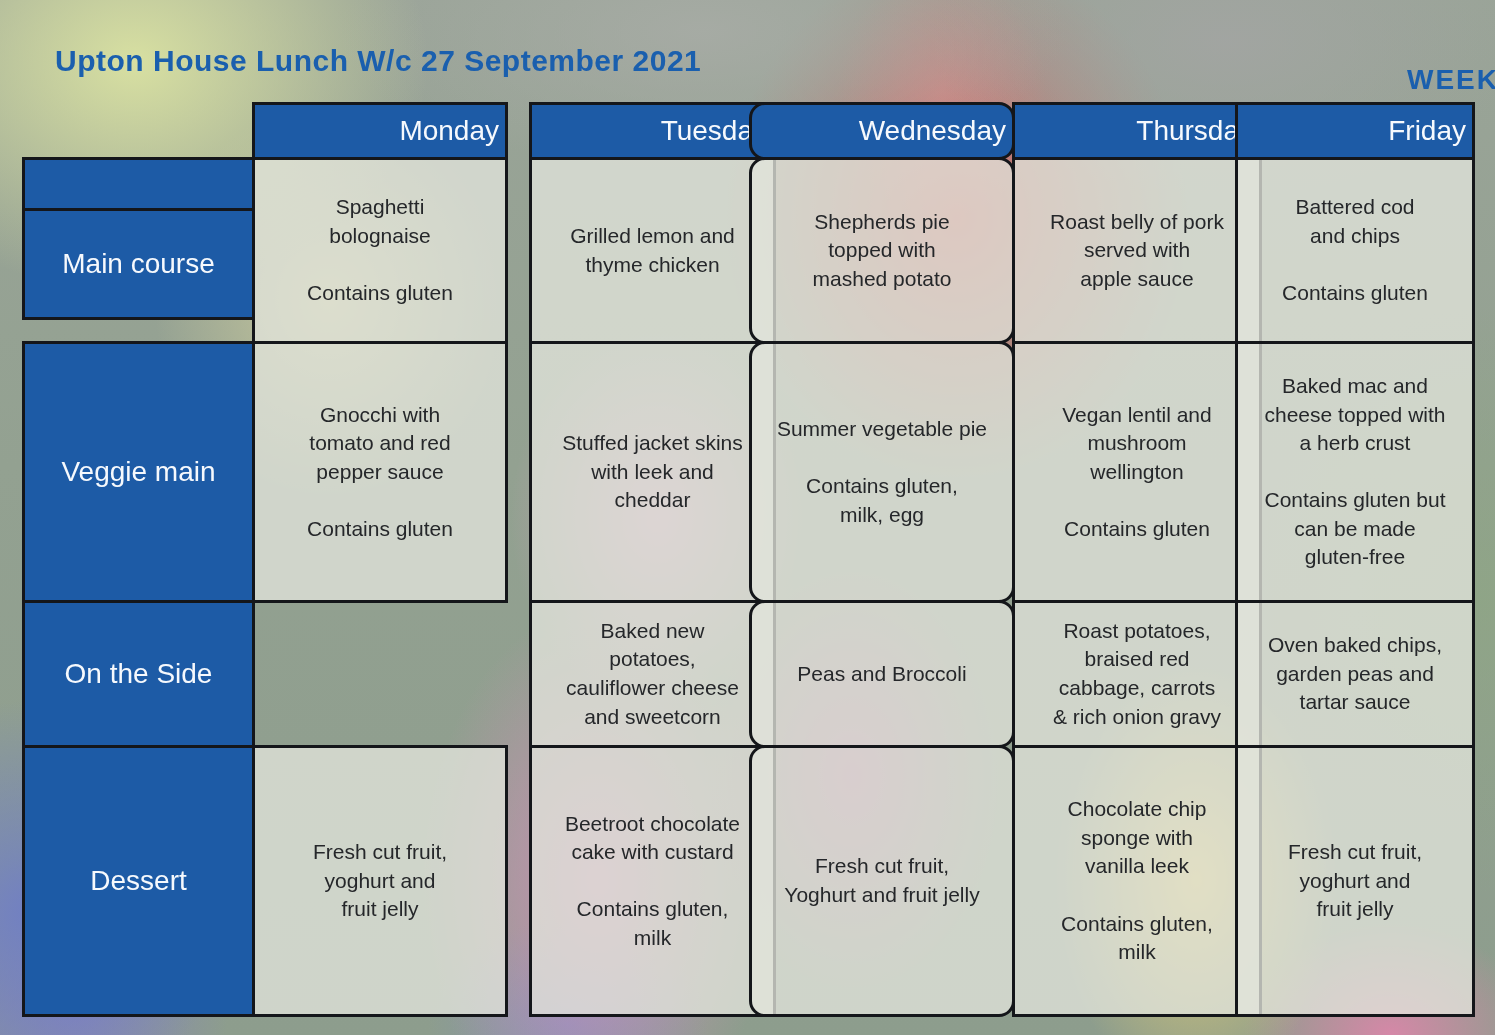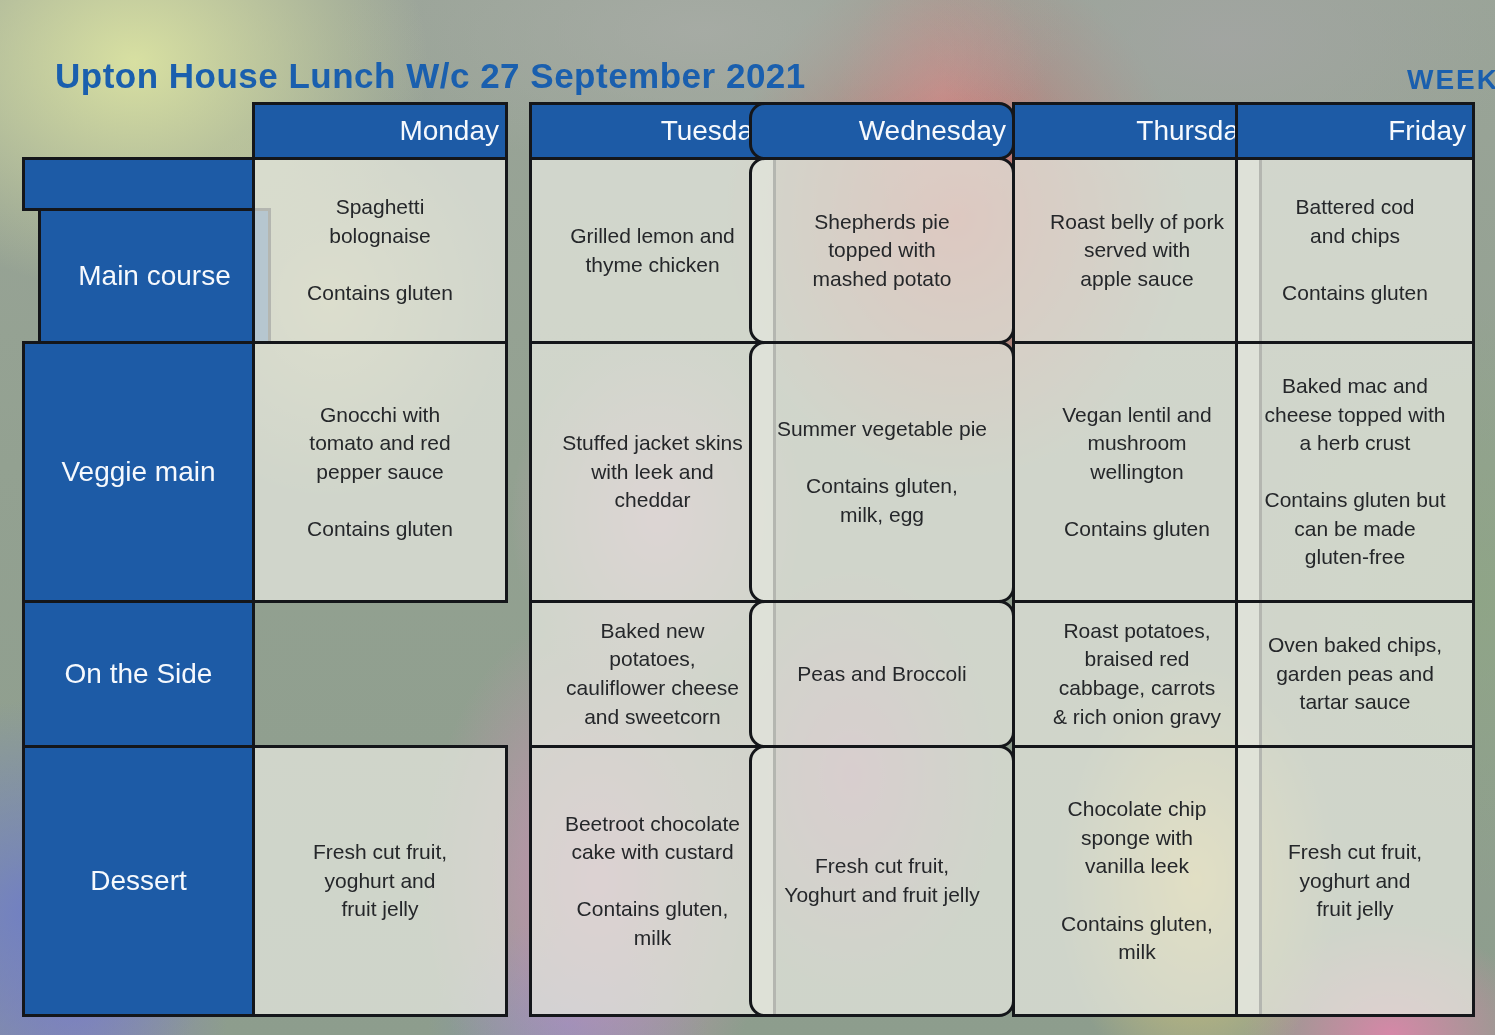--- a/index.html
+++ b/index.html
@@ -22,22 +22,22 @@
       radial-gradient(210px 310px at 57% 75%, rgba(206,112,172,0.65), rgba(206,112,172,0) 70%),
       radial-gradient(200px 310px at 80% 85%, rgba(233,209,112,0.9), rgba(233,209,112,0) 70%),
       radial-gradient(280px 300px at 2% 88%,  rgba(112,127,196,0.95), rgba(112,127,196,0) 70%),
       radial-gradient(220px 220px at 5% 97%,  rgba(130,125,200,0.8), rgba(130,125,200,0) 70%),
       radial-gradient(200px 150px at 38% 99%, rgba(128,140,208,0.6), rgba(128,140,208,0) 70%),
       radial-gradient(210px 160px at 93% 100%,rgba(226,132,172,0.85), rgba(226,132,172,0) 70%),
       radial-gradient(320px 420px at 99% 58%, rgba(142,166,132,0.75), rgba(142,166,132,0) 70%),
       linear-gradient(180deg,#9aa498 0%, #93a191 45%, #8d9d8d 100%);
   }
   .title{
-    position:absolute;left:55px;top:56px;
-    font-size:35px;font-weight:700;letter-spacing:0.5px;
+    position:absolute;left:55px;top:44px;
+    font-size:30px;font-weight:700;letter-spacing:0.5px;
     color:var(--title-blue,#1a5fae);
   }
   .week{
     position:absolute;left:1407px;top:64px;
     font-size:28px;font-weight:700;letter-spacing:2px;
     color:var(--title-blue,#1a5fae);
   }
   .tbl{position:absolute;left:22px;top:102px;width:1453px;height:915px;}
   .cell{
     position:absolute;box-sizing:border-box;
@@ -45,21 +45,21 @@
     display:flex;align-items:center;justify-content:center;
     text-align:center;
   }
   .hdr,.rowhdr{background:var(--blue,#1d5ba6);color:#f6f9fd;font-size:28px;}
   .data{background:var(--overlay,rgba(226,228,219,0.78));color:#25272a;font-size:21px;line-height:1.36;}
   .ct{white-space:pre-line;padding:4px 6px;}
   
   .c1{left:0;width:233px;} .c2{left:230px;width:256px;} .c3{left:483px;width:247px;margin-left:24px;}
   .c4{left:727px;width:266px;border-radius:16px;} .c5{left:990px;width:250px;} .c6{left:1213px;width:240px;}
   
-  .r-hdr{top:0;height:58px;justify-content:flex-end;} .r-spacer{top:55px;height:54px;} .r-mainlbl{top:106px;height:136px;margin-left:16px;}
+  .r-hdr{top:0;height:58px;justify-content:flex-end;} .r-spacer{top:55px;height:54px;} .r-mainlbl{top:106px;height:112px;}
   .r-main{top:55px;height:187px;} .r-veg{top:239px;height:262px;}
   .r-side{top:498px;height:148px;} .r-des{top:643px;height:272px;}
 </style>
 </head>
 <body>
 
 <div class="stage">
   <div class="bg"></div>
 
   <div class="title">Upton House Lunch W/c 27 September 2021</div>

